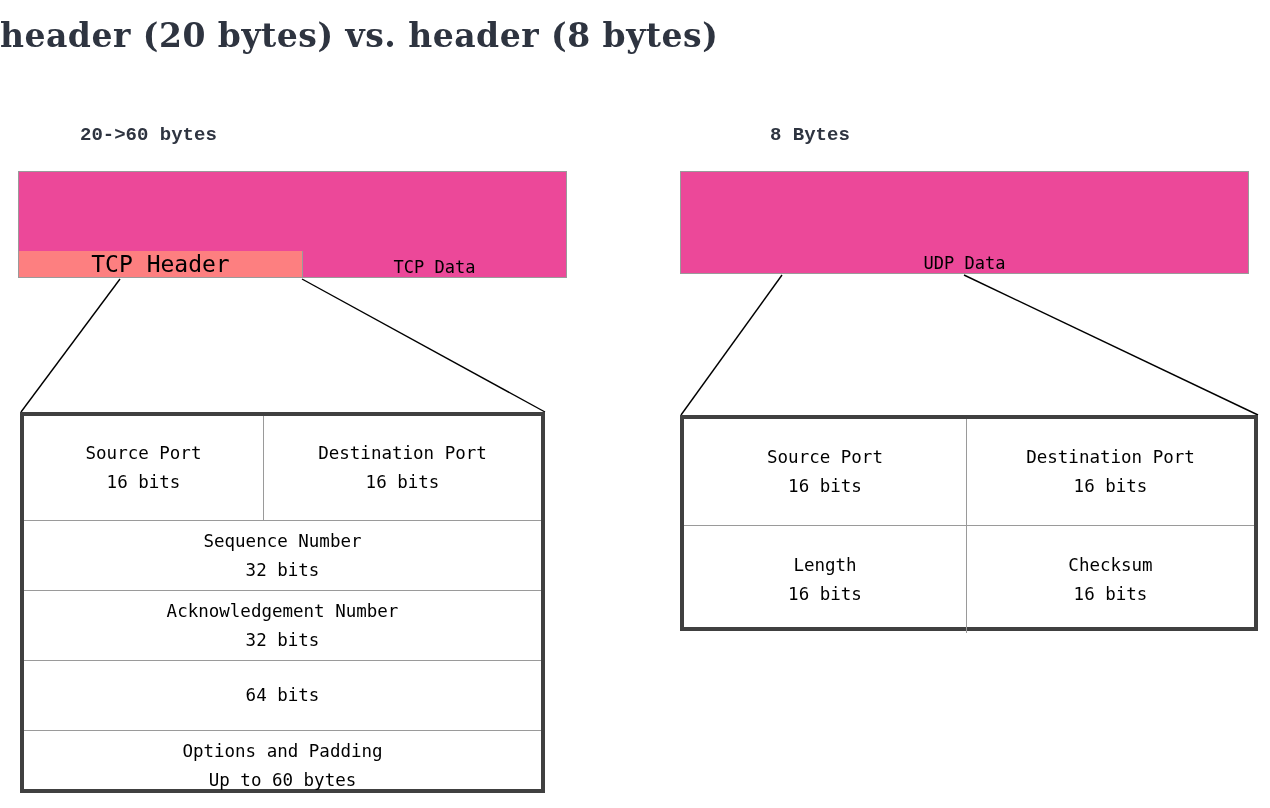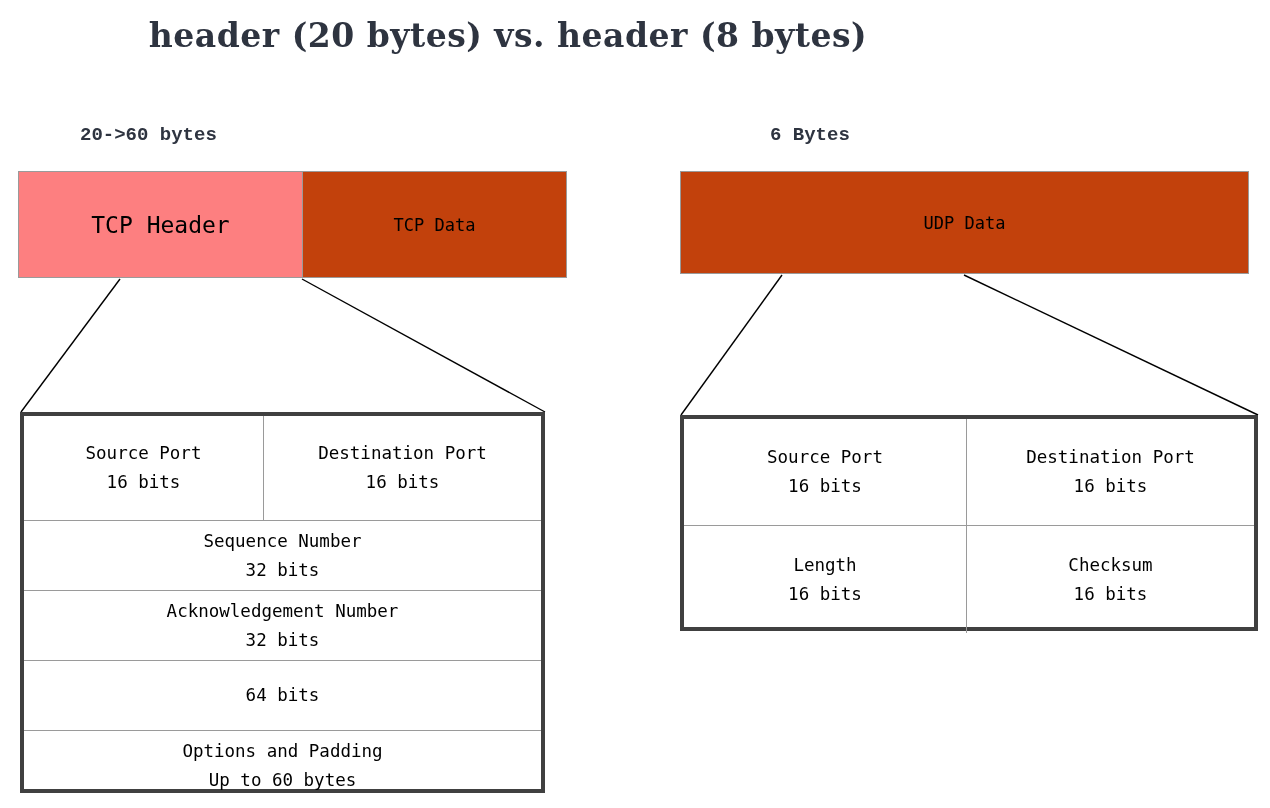--- a/index.html
+++ b/index.html
@@ -14,21 +14,20 @@
     overflow: hidden;
     font-family: "DejaVu Sans Mono", "Liberation Mono", monospace;
     color: #111111;
   }
 
   #page-title {
     position: absolute;
     left: 0;
     top: 16px;
     width: 1016px;
-    text-align: center;
     font-size: 33px;
     font-weight: bold;
     letter-spacing: 0.5px;
     color: #2e3440;
     font-family: "DejaVu Serif", "Liberation Serif", serif;
     white-space: pre;
   }
 
   .col-caption {
     position: absolute;
@@ -40,21 +39,22 @@
   }
   #tcp-caption { left: 80px; top: 124px; }
   #udp-caption { left: 770px; top: 124px; }
 
   
   .packet-bar {
     position: absolute;
     box-sizing: border-box;
     border: 1px solid #9a9a9a;
     display: flex;
-    background: #c2410c;
+    background: #ec4899;
+    align-items: flex-end;
   }
   #tcp-packet-bar { left: 18px; top: 171px; width: 549px; height: 107px; }
   #udp-packet-bar { left: 680px; top: 171px; width: 569px; height: 103px; }
 
   .bar-header {
     box-sizing: border-box;
     background: #fd7f80;
     display: flex;
     align-items: center;
     justify-content: center;
@@ -124,21 +124,21 @@
     width: 1270px; height: 808px;
     pointer-events: none;
   }
 </style>
 </head>
 <body>
 
 <div id="page-title">header (20 bytes) vs. header (8 bytes)</div>
 
 <div id="tcp-caption" class="col-caption">20-&gt;60 bytes</div>
-<div id="udp-caption" class="col-caption">6 Bytes</div>
+<div id="udp-caption" class="col-caption">8 Bytes</div>
 
 <div id="tcp-packet-bar" class="packet-bar">
   <div class="bar-header">TCP Header</div>
   <div class="bar-data">TCP Data</div>
 </div>
 
 <div id="udp-packet-bar" class="packet-bar">
   <div class="bar-data">UDP Data</div>
 </div>
 

